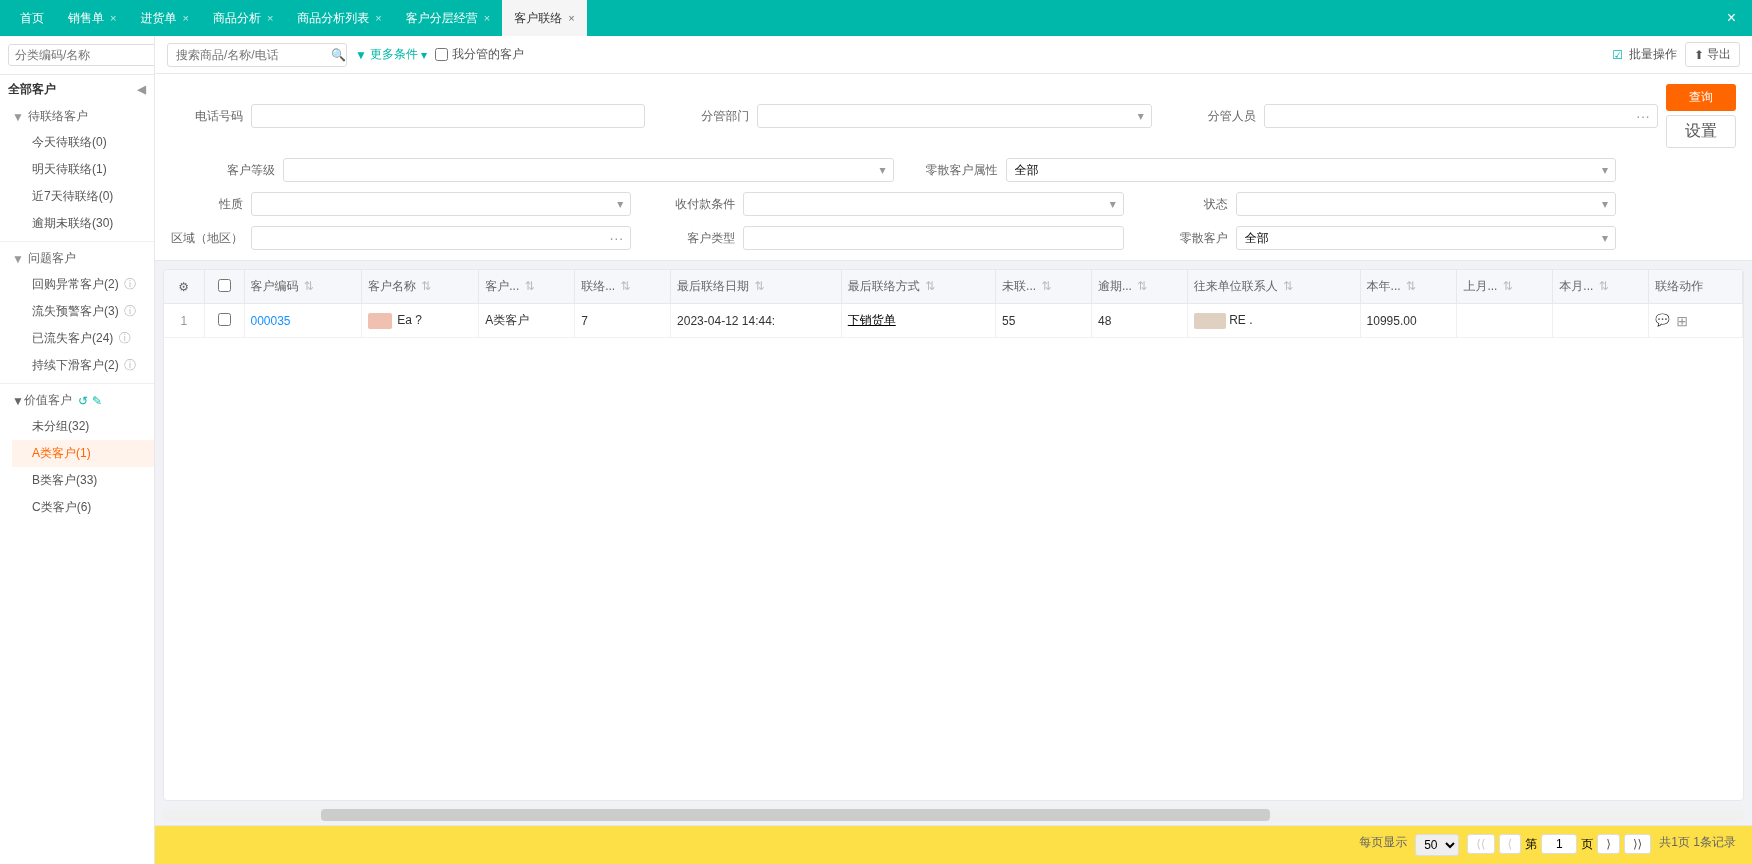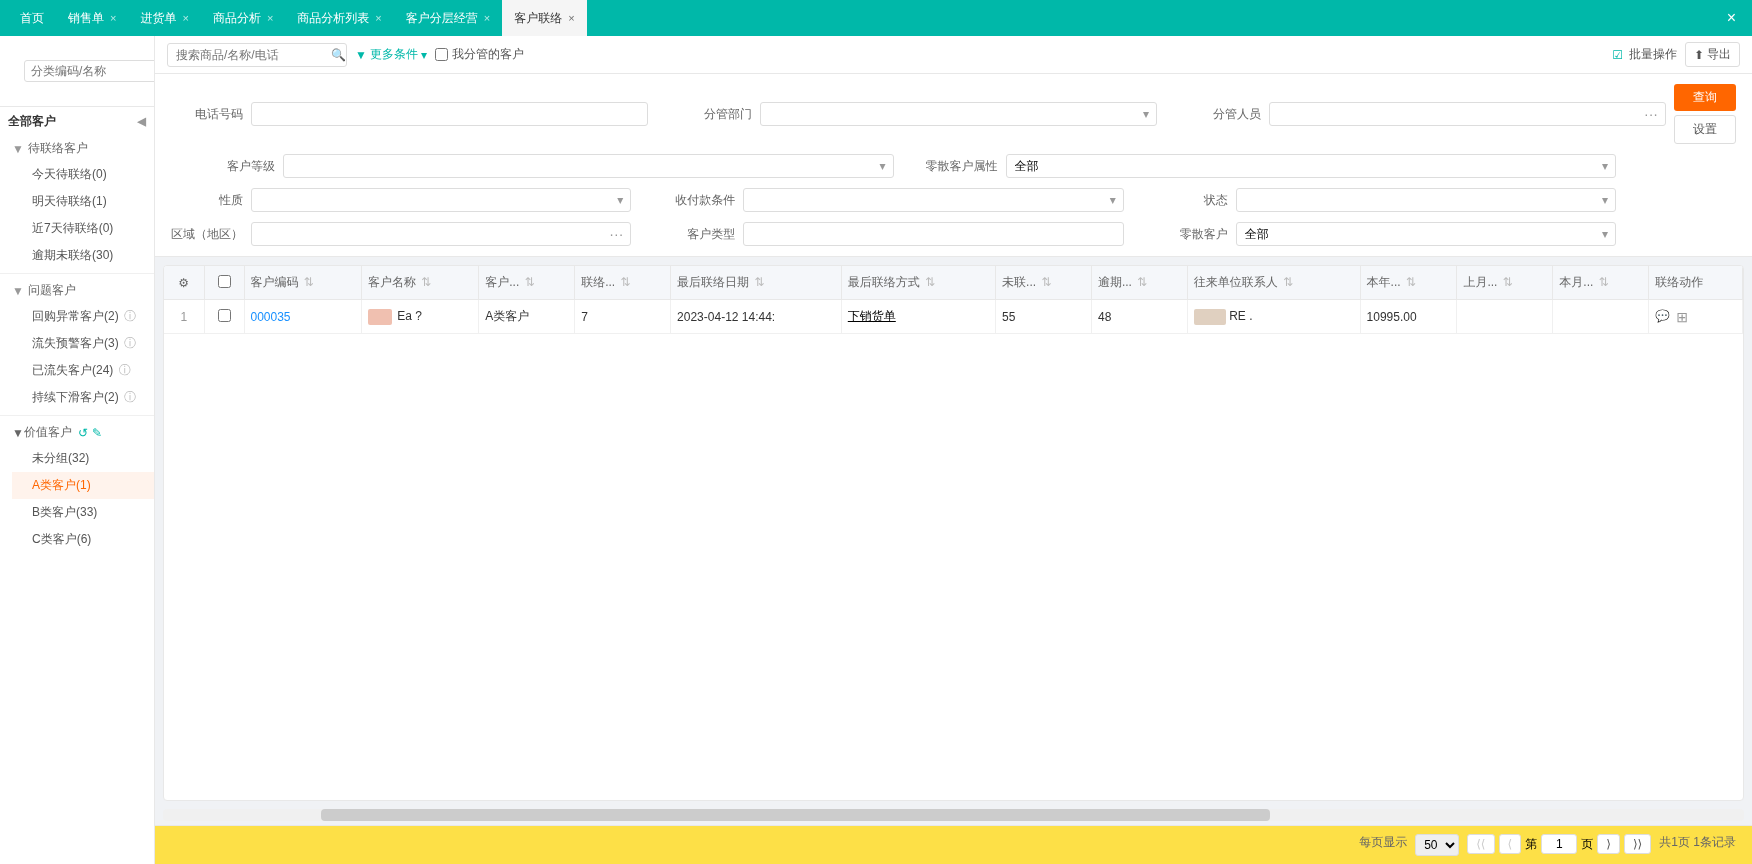--- a/index.html
+++ b/index.html
@@ -50,21 +50,21 @@
     .sidebar {
       width: 155px;
       background: #fff;
       border-right: 1px solid #e8e8e8;
       display: flex;
       flex-direction: column;
       overflow-y: auto;
     }
     .sidebar-search {
       display: flex; align-items: flex-start;
-      padding: 24px;
+      padding: 8px;
       border-bottom: 1px solid #e8e8e8;
     }
     .sidebar-search input {
       flex: 1;
       border: 1px solid #ddd;
       border-radius: 3px;
       padding: 3px 6px;
       font-size: 12px;
       outline: none;
     }
@@ -253,21 +253,21 @@
       cursor: pointer;
       font-size: 12px;
     }
     .btn-settings {
       background: #fff;
       color: #555;
       border: 1px solid #ddd;
       border-radius: 3px;
       padding: 5px 18px;
       cursor: pointer;
-      font-size: 12px;
+      font-size: 16px;
     }
 
     
     .table-wrapper {
       flex: 1;
       overflow: auto;
       background: #fff;
       margin: 8px;
       border-radius: 4px;
       border: 1px solid #e8e8e8;

